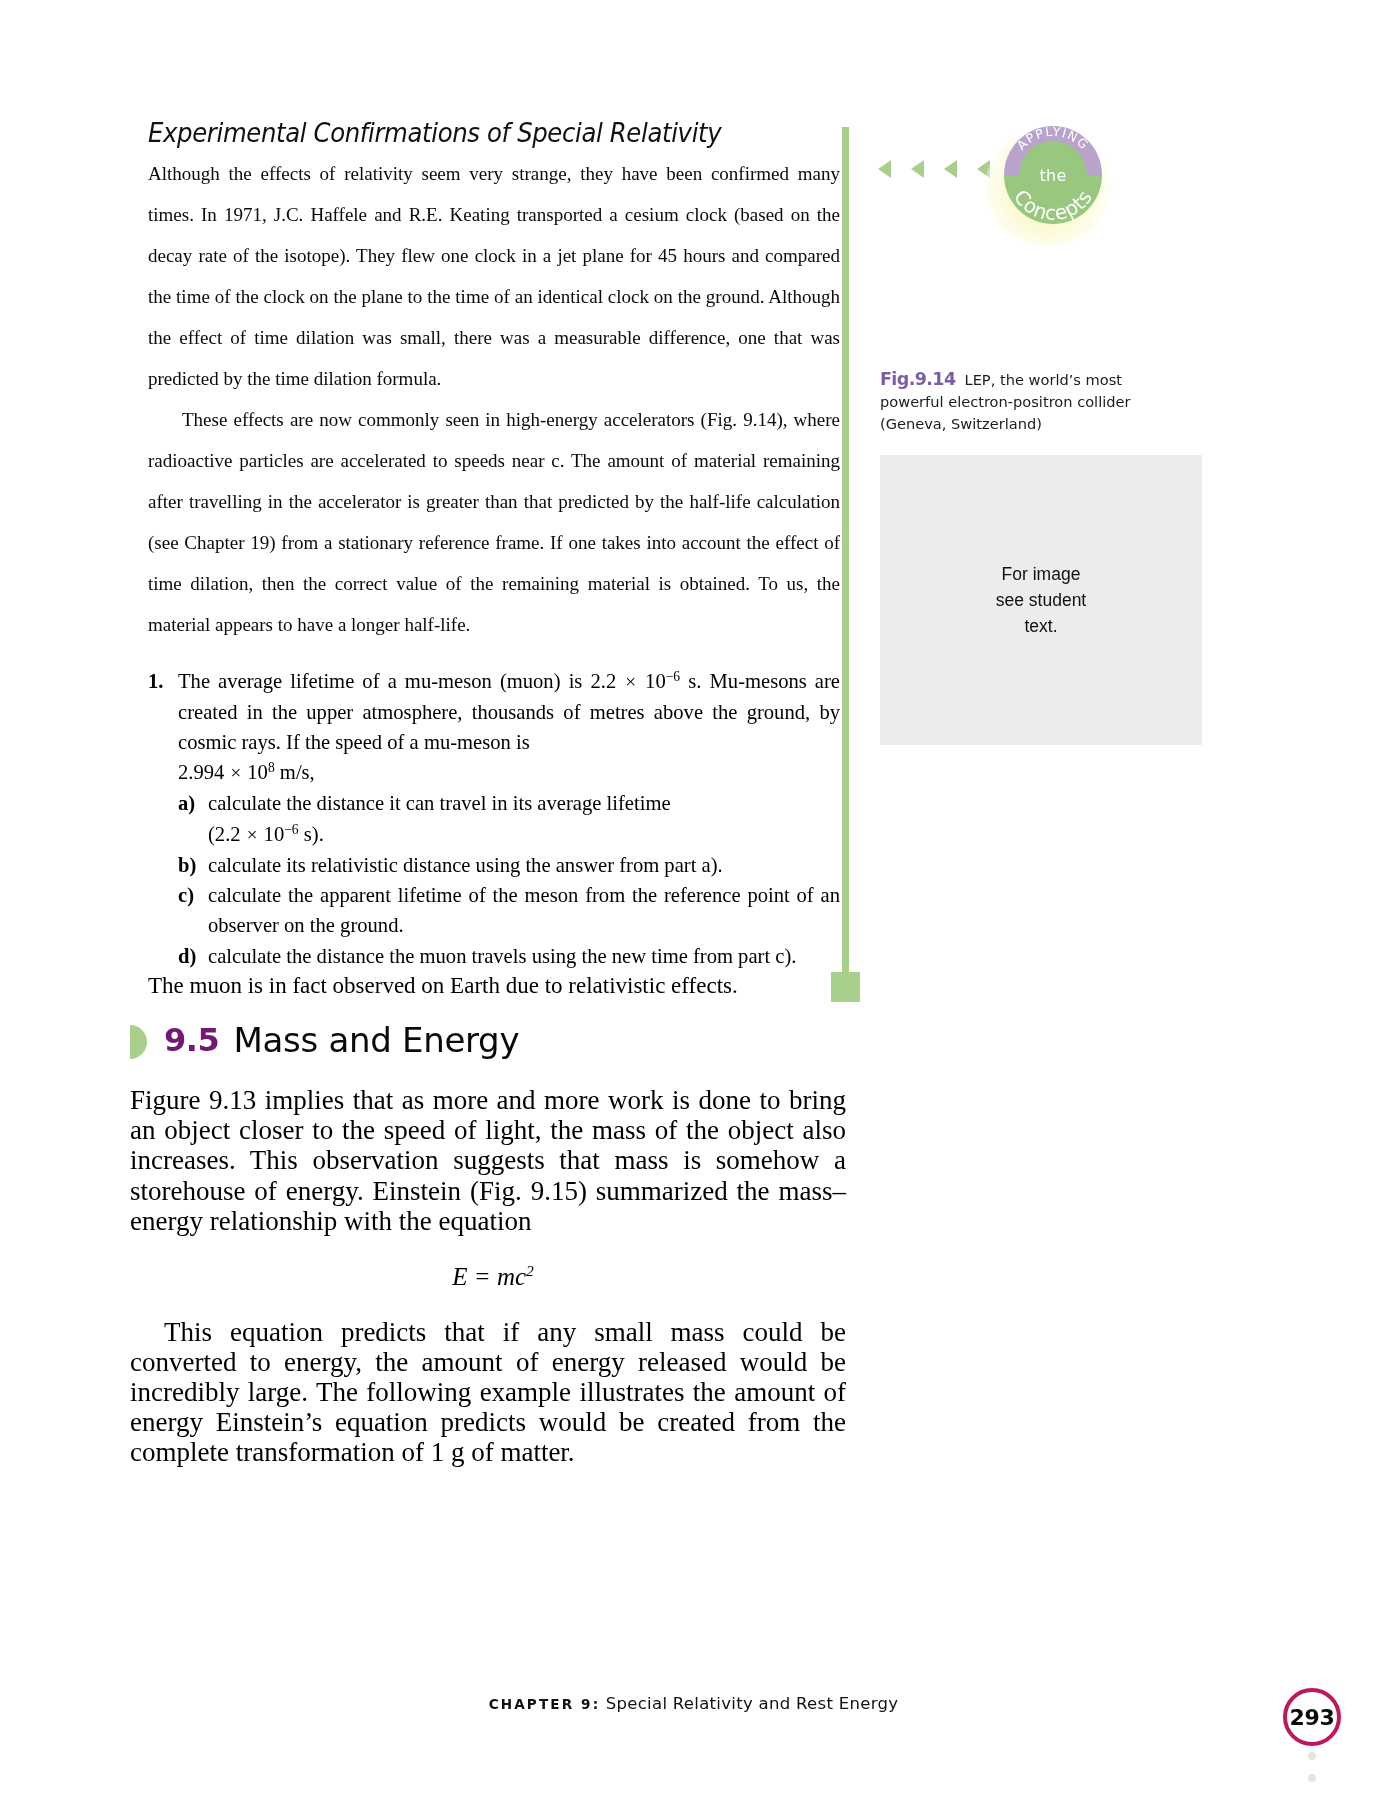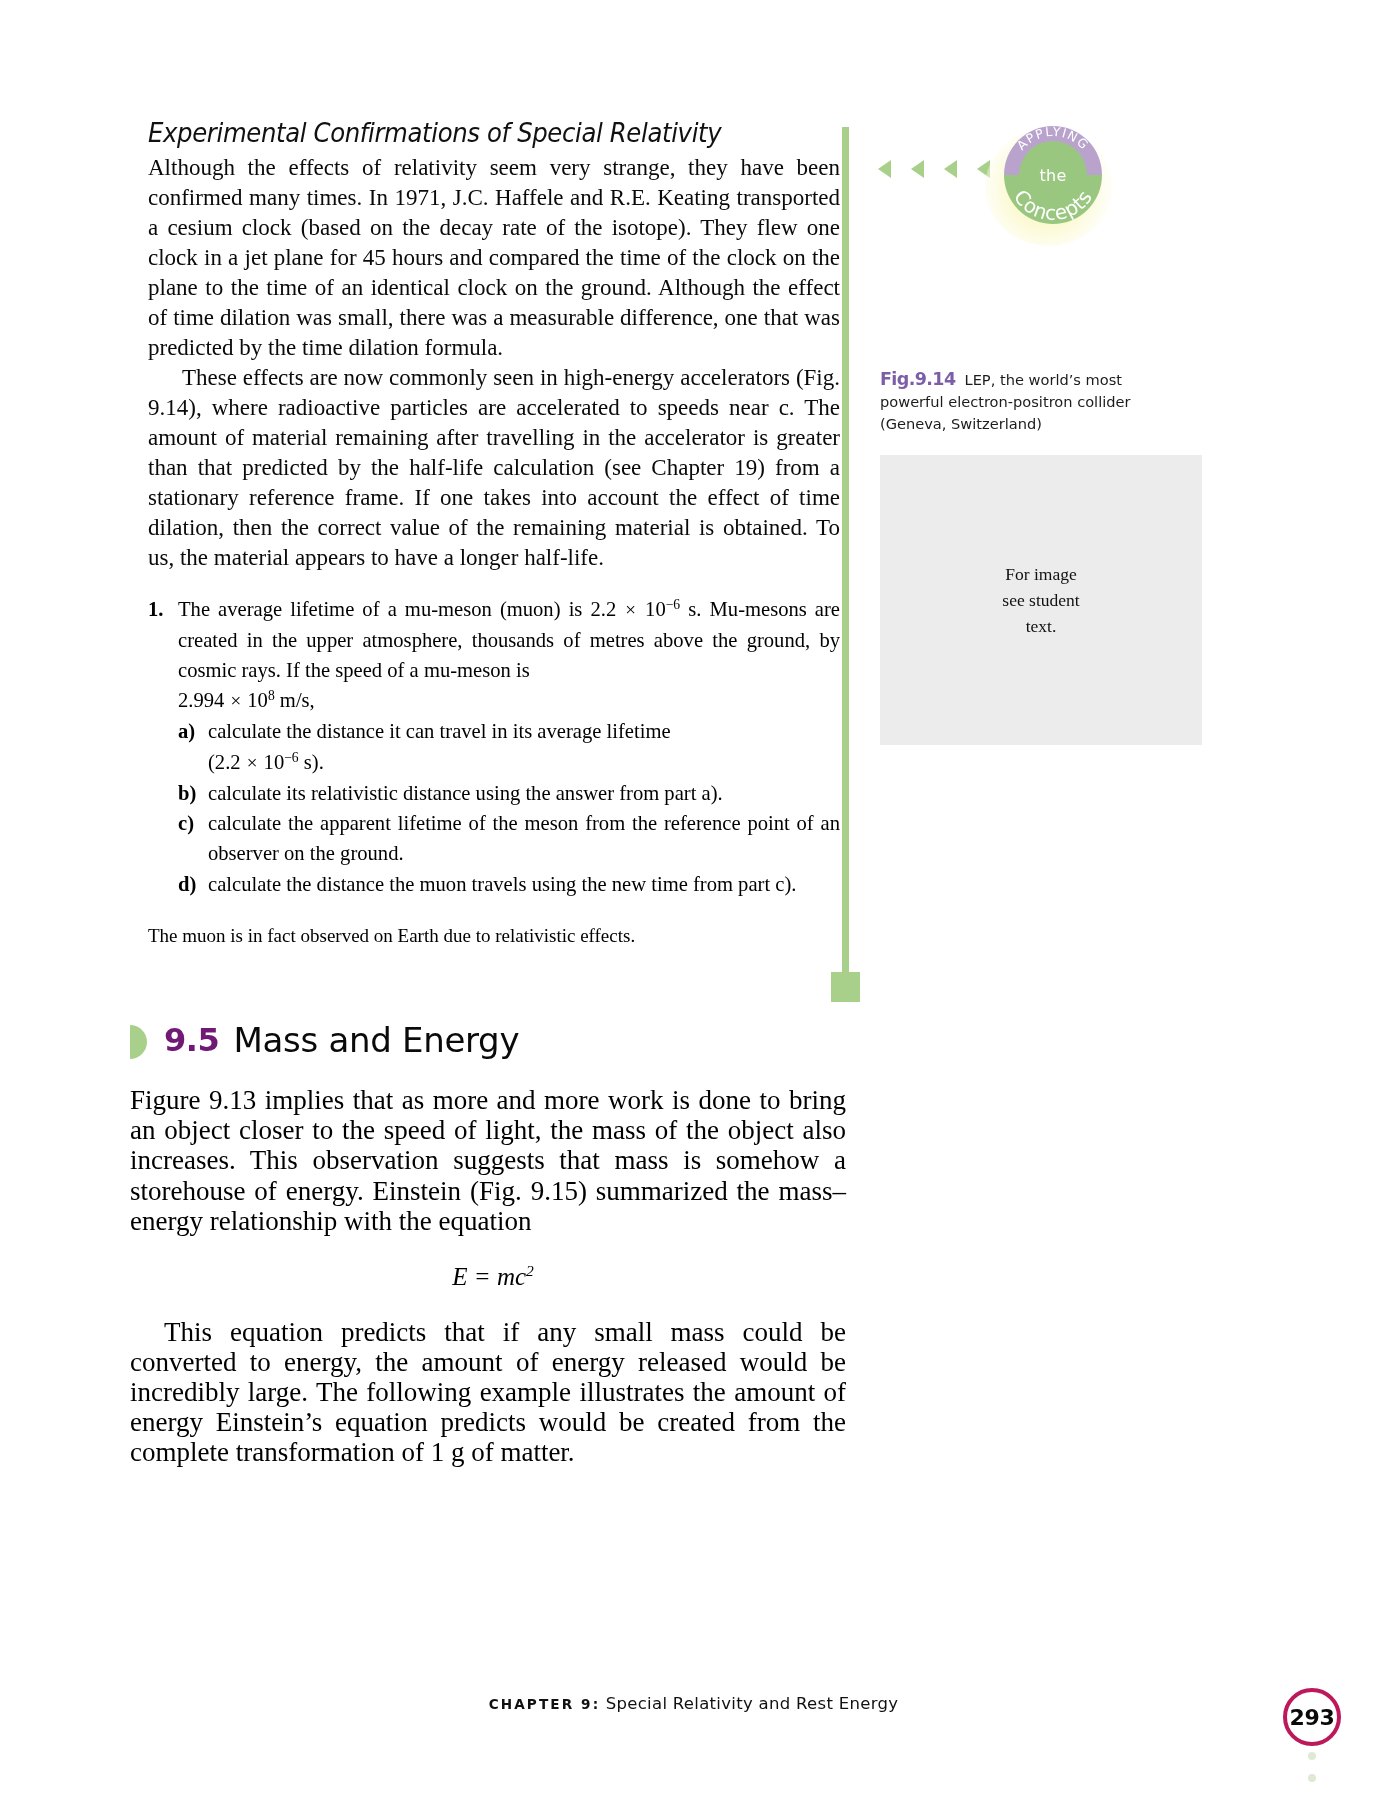--- a/index.html
+++ b/index.html
@@ -40,22 +40,22 @@
     letter-spacing: -0.4px;
     line-height: 1.12;
     margin: 0 0 5px 0;
     color: #111;
     transform: scaleX(0.92);
     transform-origin: left center;
   }
 
   p.body-text {
     font-family: "Liberation Serif", serif;
-    font-size: 23px;
-    line-height: 30px;
+    font-size: 19px;
+    line-height: 41px;
     text-align: justify;
     margin: 0;
     color: #0a0a0a;
   }
   p.body-text.indent { text-indent: 34px; }
   p.body-text + p.body-text { margin-top: 0; }
 
   sup.exp {
     font-size: 0.66em;
     vertical-align: 0.52em;
@@ -108,22 +108,21 @@
     text-align: justify;
   }
   .subbody.noj { text-align: left; }
   .sub-cont {
     margin-left: 30px;
     font-size: 20.6px;
     line-height: 30.2px;
   }
 
   .closing-note {
-    margin-top: 22px;
-    font-size: 19px;
+    font-size: 23px;
     line-height: 30.2px;
     font-family: "Liberation Serif", serif;
   }
 
   
   .green-rule {
     position: absolute;
     left: 842px;
     top: 127px;
     width: 7px;
@@ -238,21 +237,21 @@
     left: 880px;
     top: 455px;
     width: 322px;
     height: 290px;
     background: #ececec;
     display: flex;
     align-items: center;
     justify-content: center;
   }
   .img-placeholder-text {
-    font-family: Liberation Serif, serif;
+    font-family: Liberation Sans, sans-serif;
     font-size: 17.5px;
     line-height: 26px;
     text-align: center;
     color: #111;
   }
 
   
   .section-head {
     position: absolute;
     left: 130px;

